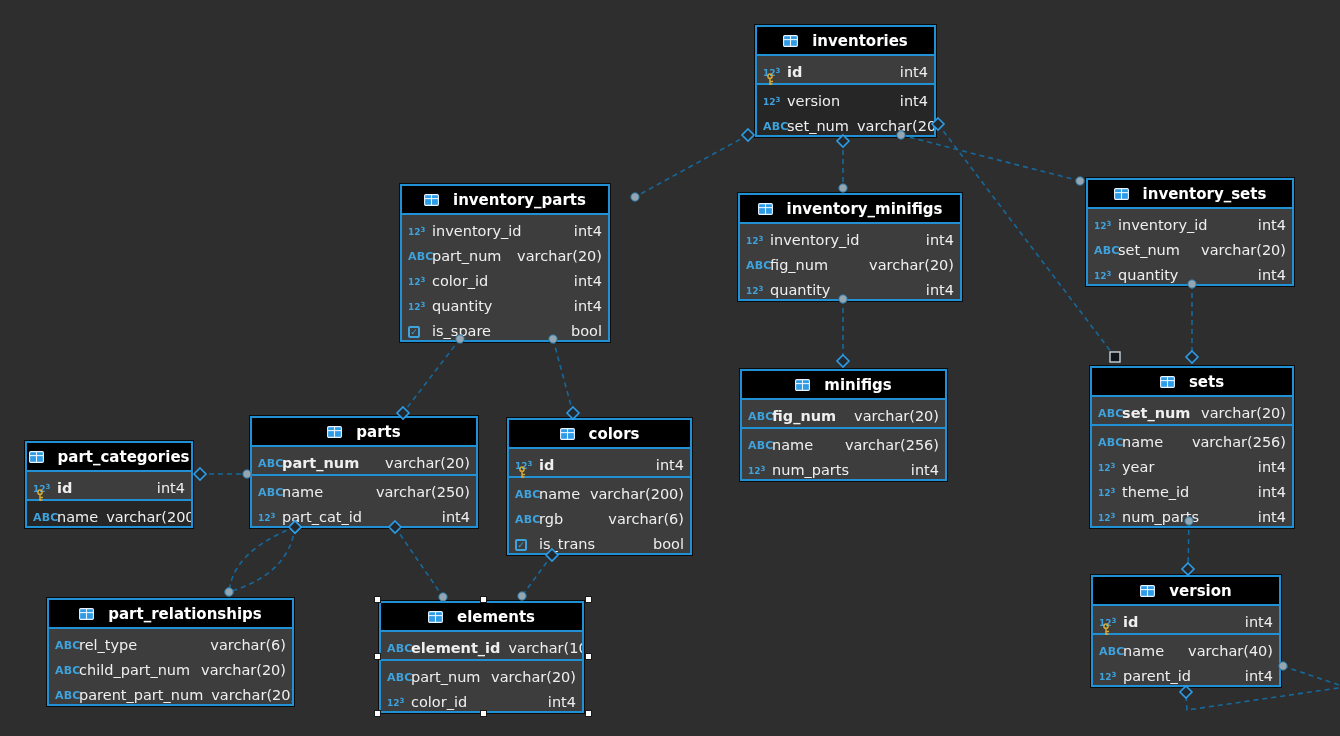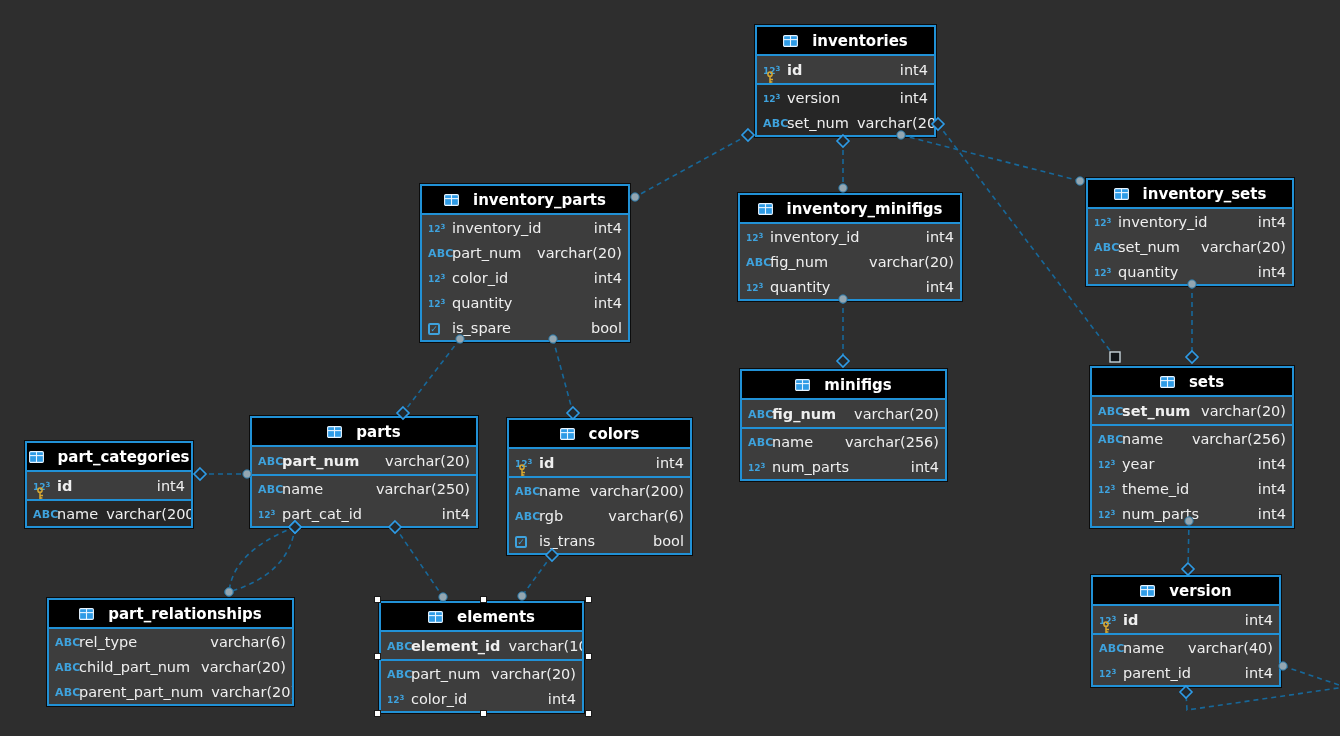--- a/index.html
+++ b/index.html
@@ -25,23 +25,23 @@
     font-weight:bold;
     font-size:15px;
     height:29px;
     display:flex; align-items:center; justify-content:center; gap:14px;
     border-bottom:2px solid #2191d6;
     padding:0 6px;
     white-space:nowrap;
   }
   .thead svg { flex:none; }
   .row {
-    display:flex; align-items:center;
+    display:flex; 
     height:25px;
-    padding:0 6px;
+    padding:8px 6px;
     color:#efefef;
     font-size:14.5px;
     background:#3d3d3d;
     white-space:nowrap;
   }
   .row.pk { height:29px; border-bottom:2px solid #2191d6; }
   .row.pk .cname { font-weight:bold; }
   .row.dark { background:#262626; }
   .cname { margin-left:4px; }
   .ctype { margin-left:auto; padding-left:8px; }
@@ -238,21 +238,21 @@
         <span class="icon"><span class="inum"><span>12</span><span class="sup">3</span></span></span>
         <span class="cname">version</span>
         <span class="ctype">int4</span>
       </div>
       <div class="row dark">
         <span class="icon"><span class="iabc">ABC</span></span>
         <span class="cname">set_num</span>
         <span class="ctype">varchar(20)</span>
       </div>
     </div>
-    <div class="tbl" style="left: 420px; top: 184px; width: 210px;">
+    <div class="tbl" style="left: 400px; top: 184px; width: 210px;">
       <div class="thead">
         <svg width="15" height="12" viewBox="0 0 15 12">
           <rect x="0.6" y="0.6" width="13.8" height="10.8" rx="1.2" fill="#2e9be6" stroke="#e8f4ff" stroke-width="1.1"></rect>
           <line x1="0.6" y1="4.6" x2="14.4" y2="4.6" stroke="#e8f4ff" stroke-width="1.1"></line>
           <line x1="7.5" y1="0.6" x2="7.5" y2="11.4" stroke="#e8f4ff" stroke-width="1.1"></line>
         </svg>
         <span class="hname">inventory_parts</span>
       </div>
       <div class="row">
         <span class="icon"><span class="inum"><span>12</span><span class="sup">3</span></span></span>

